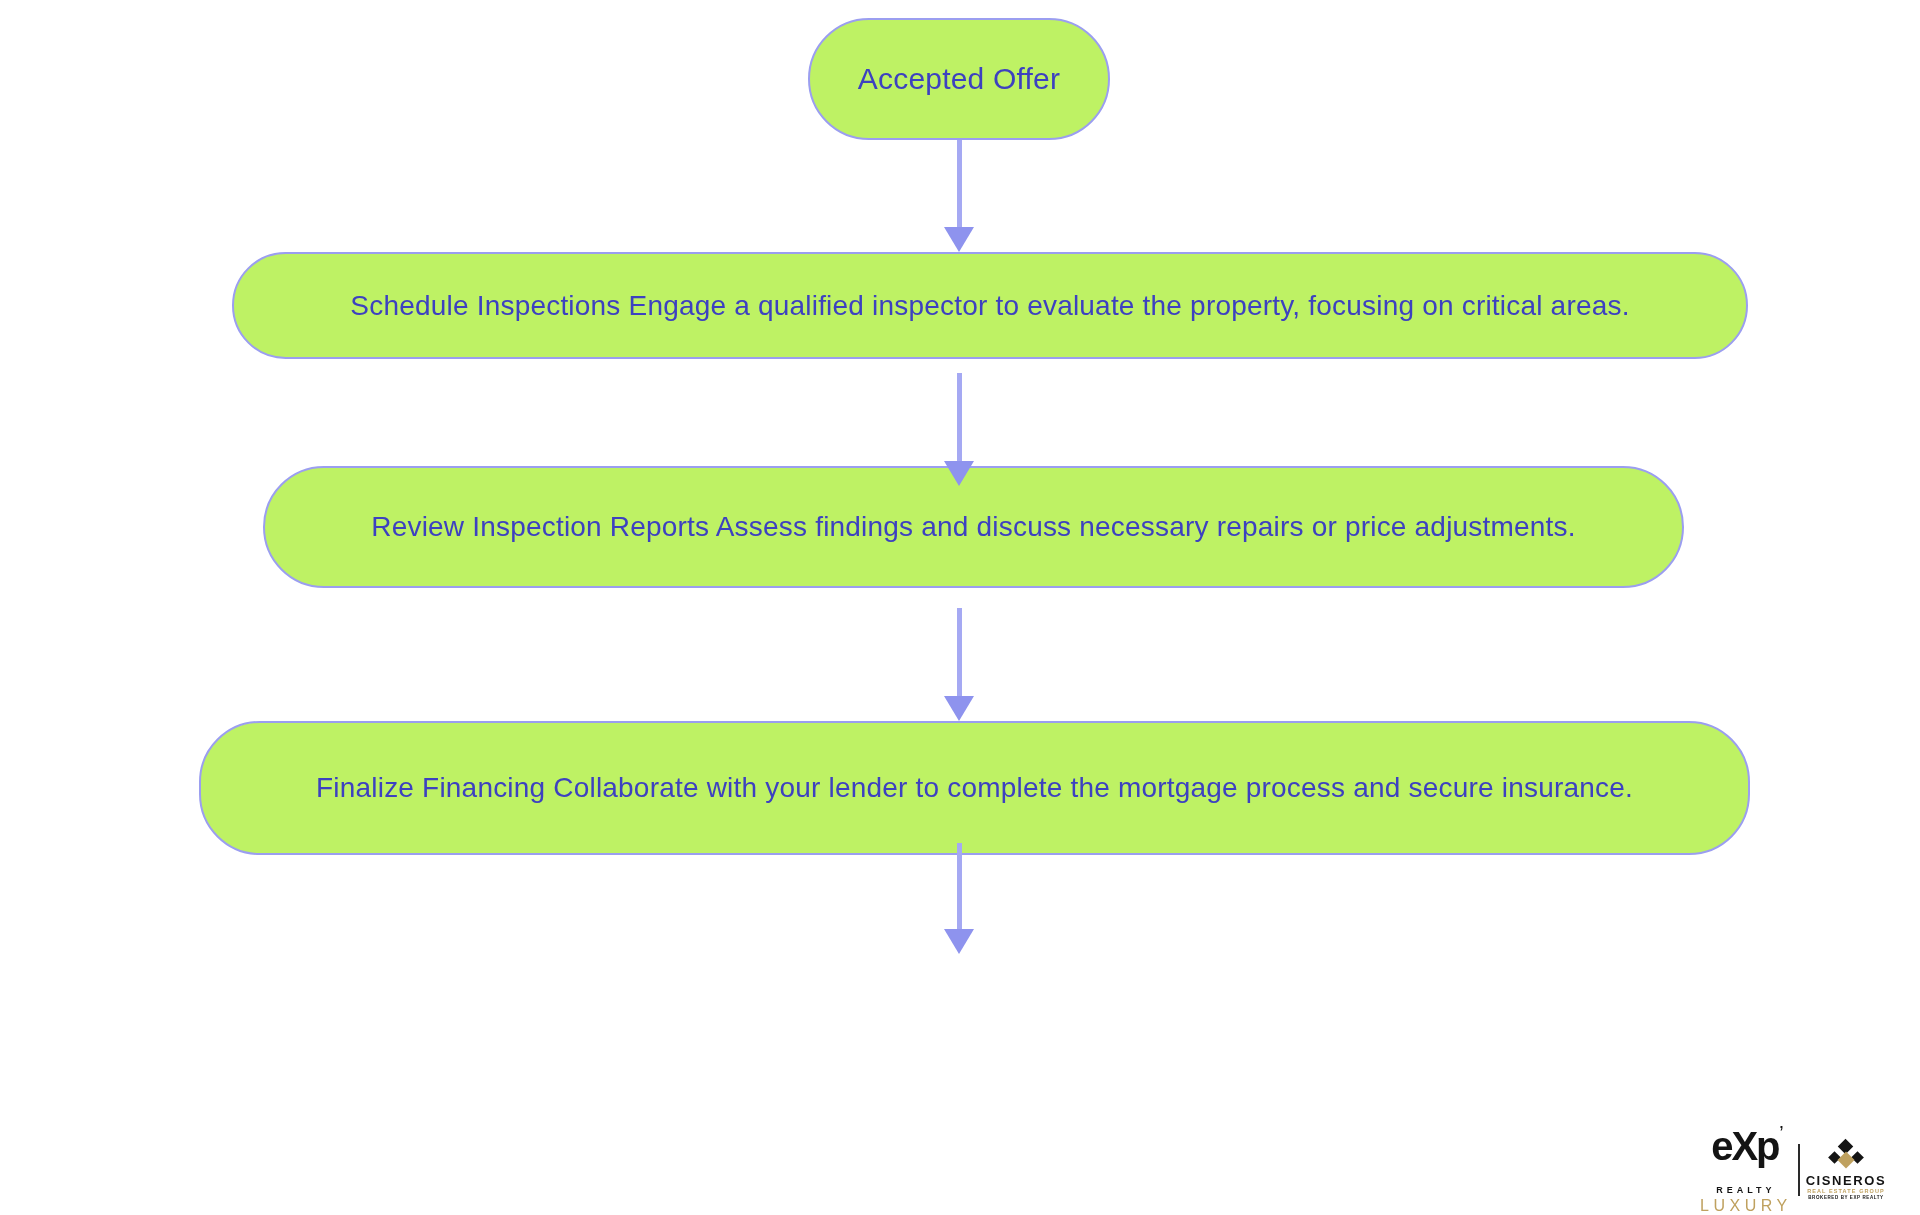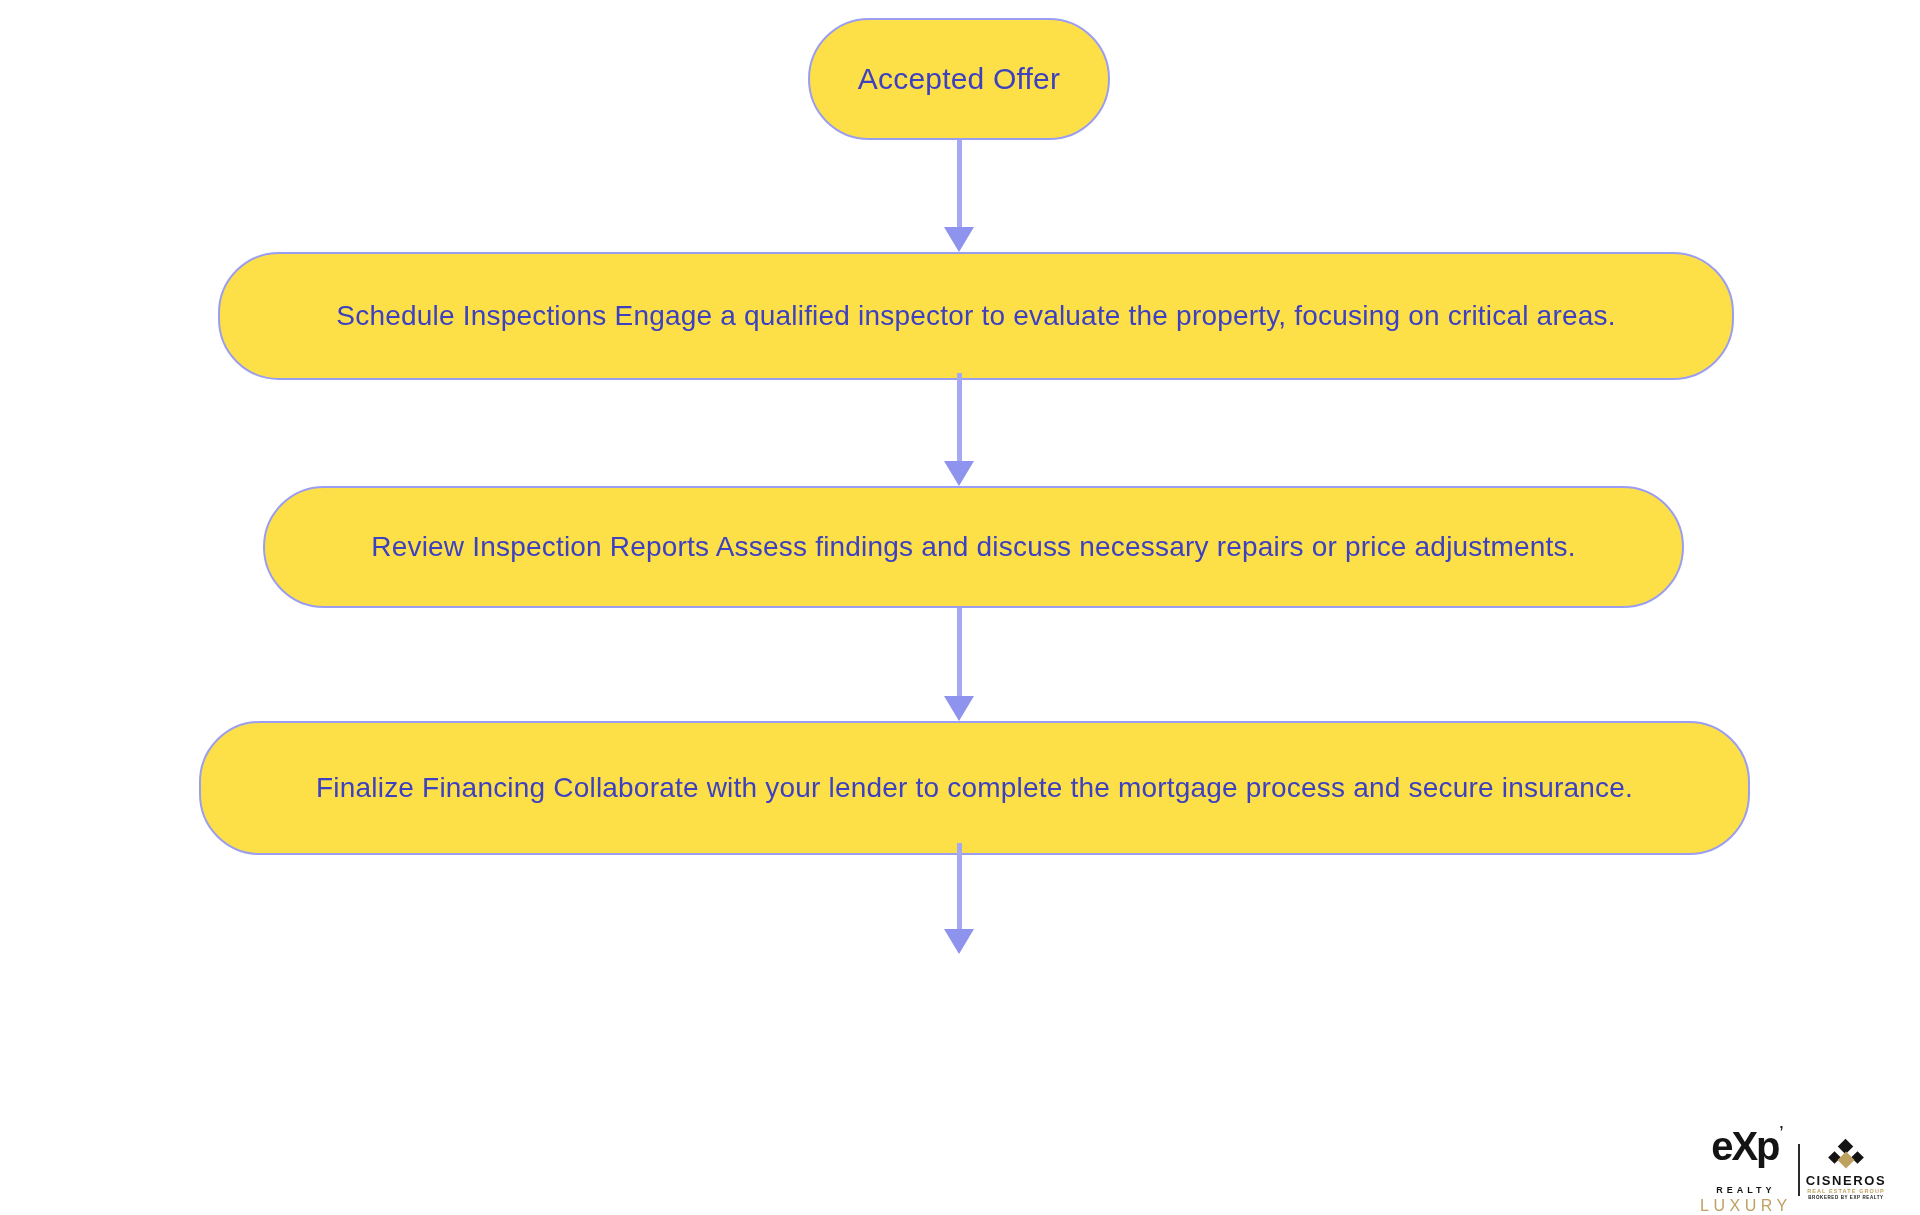--- a/index.html
+++ b/index.html
@@ -11,35 +11,35 @@
     position:relative;
     width:1920px;
     height:1215px;
     background:#ffffff;
     overflow:hidden;
   }
   
   .flow-node{
     position:absolute;
     box-sizing:border-box;
-    background:#fde047;
+    background:#bef264;
     border:2px solid #9b9ef0;
     border-radius:61px;
     display:flex;
     align-items:center;
     justify-content:center;
     text-align:center;
     color:#3d41c0;
     font-size:28px;
     letter-spacing:0.2px;
     padding:0 40px;
   }
   #node-0{left:808px; top:18px;  width:302px;  height:122px; font-size:30px;}
-  #node-1{left:218px; top:252px; width:1516px; height:128px;}
-  #node-2{left:263px; top:486px; width:1421px; height:122px;}
+  #node-1{left:232px; top:252px; width:1516px; height:107px;}
+  #node-2{left:263px; top:466px; width:1421px; height:122px;}
   #node-3{left:199px; top:721px; width:1551px; height:134px;}
   #node-4{left:235px; top:954px; width:1479px; height:122px;}
 
   
   .flow-arrow{
     position:absolute;
     left:944px;            
     width:30px;
   }
   #arrow-0{top:140px; height:112px;}

